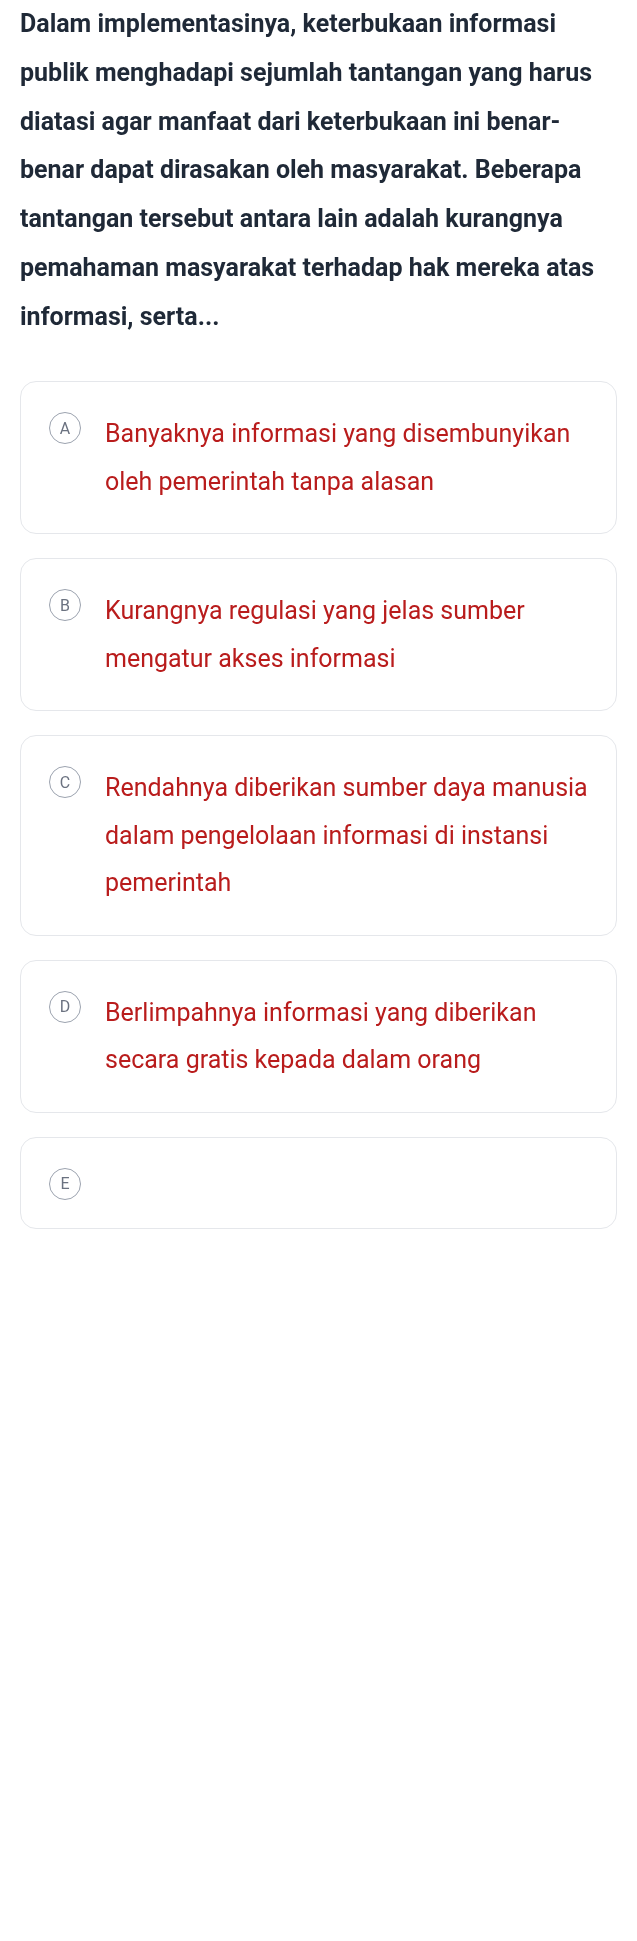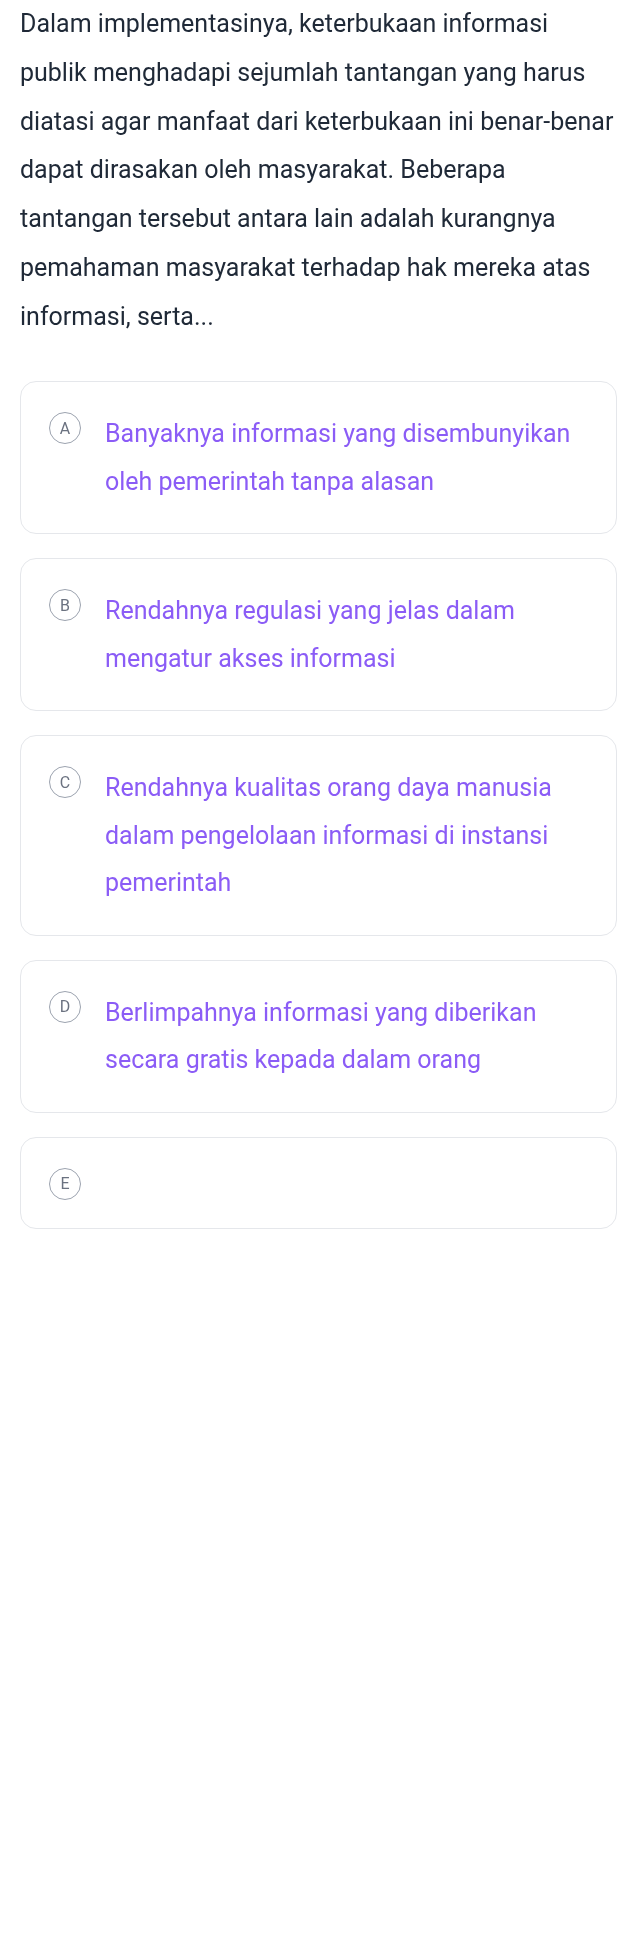--- a/index.html
+++ b/index.html
@@ -12,21 +12,21 @@
       background: #ffffff;
       width: 637px;
       padding: 0 20px 20px 20px;
       color: #1f2937;
     }
     .question-text {
       font-size: 25px;
       line-height: 1.95;
       color: #1f2937;
       margin-bottom: 40px;
-      font-weight: 400;
+      font-weight: 700;
     }
     .options-container {
       display: flex;
       flex-direction: column;
       gap: 24px;
     }
     .option {
       border: 1px solid #e5e7eb;
       border-radius: 16px;
       padding: 28px 28px 28px 28px;
@@ -45,41 +45,41 @@
       display: flex;
       align-items: center;
       justify-content: center;
       font-size: 16px;
       color: #6b7280;
       margin-top: 2px;
     }
     .option-text {
       font-size: 25px;
       line-height: 1.9;
-      color: #8b5cf6;
+      color: #b91c1c;
       flex: 1;
     }
   </style>
 </head>
 <body>
 
 <div class="question-text">Dalam implementasinya, keterbukaan informasi publik menghadapi sejumlah tantangan yang harus diatasi agar manfaat dari keterbukaan ini benar-benar dapat dirasakan oleh masyarakat. Beberapa tantangan tersebut antara lain adalah kurangnya pemahaman masyarakat terhadap hak mereka atas informasi, serta...</div>
 
 <div class="options-container">
   <div class="option">
     <div class="option-marker">A</div>
     <div class="option-text">Banyaknya informasi yang disembunyikan oleh pemerintah tanpa alasan</div>
   </div>
   <div class="option">
     <div class="option-marker">B</div>
-    <div class="option-text">Rendahnya regulasi yang jelas dalam mengatur akses informasi</div>
+    <div class="option-text">Kurangnya regulasi yang jelas sumber mengatur akses informasi</div>
   </div>
   <div class="option">
     <div class="option-marker">C</div>
-    <div class="option-text">Rendahnya kualitas orang daya manusia dalam pengelolaan informasi di instansi pemerintah</div>
+    <div class="option-text">Rendahnya diberikan sumber daya manusia dalam pengelolaan informasi di instansi pemerintah</div>
   </div>
   <div class="option">
     <div class="option-marker">D</div>
     <div class="option-text">Berlimpahnya informasi yang diberikan secara gratis kepada dalam orang</div>
   </div>
   <div class="option">
     <div class="option-marker">E</div>
   </div>
 </div>
 

